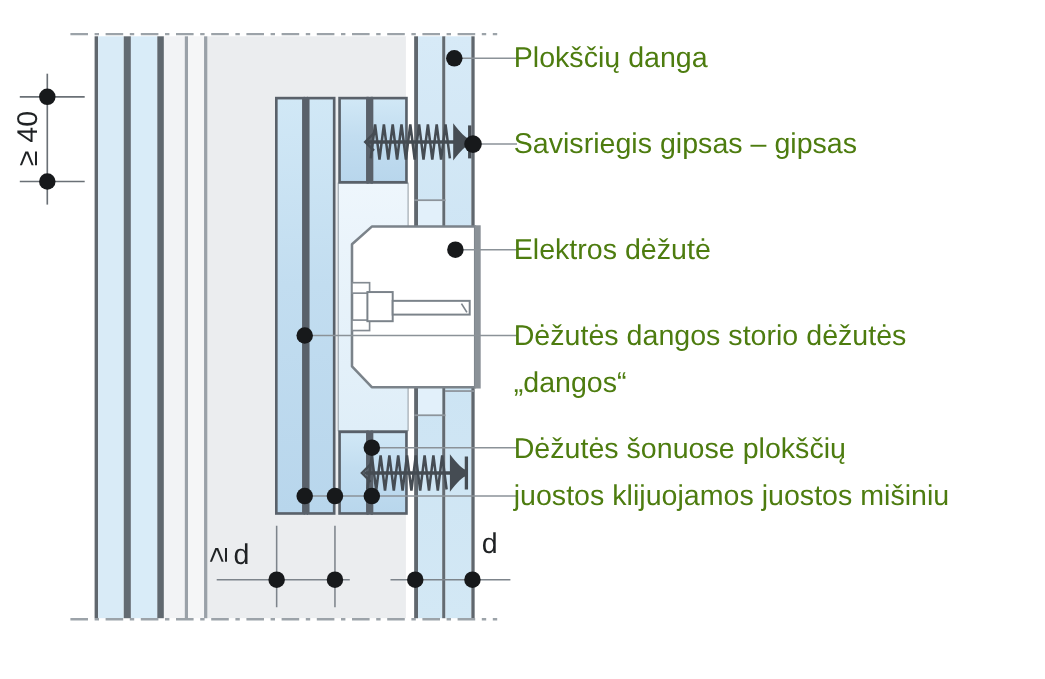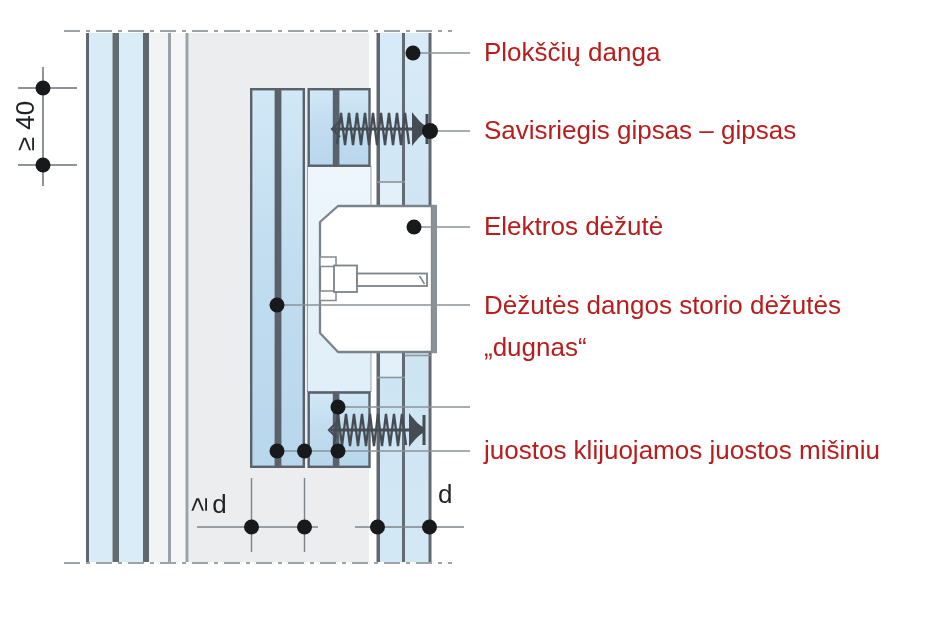--- a/index.html
+++ b/index.html
@@ -2,22 +2,22 @@
 <html><head>
 <meta charset="utf-8">
 <style>
   html,body{margin:0;padding:0;background:#ffffff;}
   .stage{
     position:relative;width:950px;height:617px;background:#ffffff;overflow:hidden;
     font-family:"Liberation Sans","DejaVu Sans",sans-serif;color:#1f2224;
   }
   .stage svg{position:absolute;left:0;top:0;}
   .callout{
-    position:absolute;left:484px;transform:translateY(-50%);
-    font-size:26px;line-height:1.15;white-space:nowrap;color:#b91c1c;
+    position:absolute;left:467px;transform:translateY(-50%);
+    font-size:26px;line-height:1.15;white-space:nowrap;color:#4d7c0f;
     letter-spacing:0px;
   }
   .dim{position:absolute;font-size:26px;color:#1f2224;white-space:nowrap;}
   .dim-vert{
     left:-11px;top:112px;width:70px;height:28px;text-align:center;
     transform:rotate(-90deg);
   }
   .dim-bl{left:191px;top:487px;display:flex;align-items:center;gap:7px;height:34px;}
   .rotsym{display:inline-block;transform:rotate(-90deg);}
   .dim-br{left:438px;top:479px;}
@@ -160,21 +160,22 @@
       <circle cx="304.5" cy="527" r="7.5"></circle>
       <circle cx="377.5" cy="527" r="7.5"></circle>
       <circle cx="429.5" cy="527" r="7.5"></circle>
     </g>
   </svg>
 
   <div class="callout" style="top:53px">Plokščių danga</div>
   <div class="callout" style="top:131px">Savisriegis gipsas – gipsas</div>
   <div class="callout" style="top:227px">Elektros dėžutė</div>
   <div class="callout" style="top:306px">Dėžutės dangos storio dėžutės</div>
-  <div class="callout" style="top:348px">„dugnas“</div>
+  <div class="callout" style="top:348px">„dangos“</div>
+  <div class="callout" style="top:408px">Dėžutės šonuose plokščių</div>
   <div class="callout" style="top:451px">juostos klijuojamos juostos mišiniu</div>
 
   <div class="dim dim-vert">≥ 40</div>
   <div class="dim dim-bl">
     <span class="rotsym">≥</span>
     <span>d</span>
   </div>
   <div class="dim dim-br">d</div>
 
 </div>

